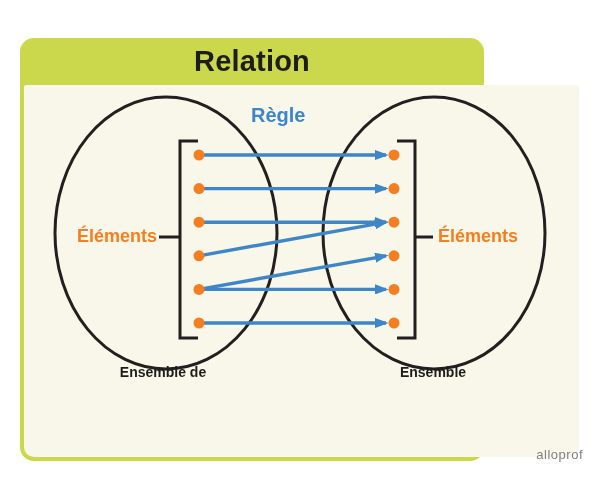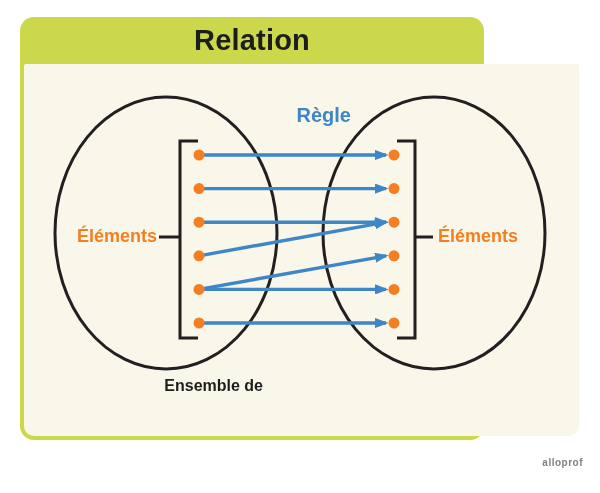--- a/index.html
+++ b/index.html
@@ -2,45 +2,45 @@
 <html><head>
 <meta charset="utf-8">
 <style>
   html,body{margin:0;padding:0;}
   body{
     width:600px;height:493px;position:relative;overflow:hidden;
     background:#ffffff;
     font-family:"Liberation Sans", sans-serif;
   }
   .card{
-    position:absolute;left:20px;top:17px;width:464px;height:423px;
+    position:absolute;left:20px;top:38px;width:464px;height:423px;
     background:#ccd84b;border-radius:14px;
   }
   .card-title{
     position:absolute;left:0;top:0;width:100%;height:47px;
     line-height:47px;text-align:center;
     font-size:29px;font-weight:800;color:#1d1d1b;letter-spacing:0.2px;
   }
   .card-body{
     position:absolute;left:4px;top:47px;width:555px;height:372px;
     background:#f8f7e9;border-radius:2px 2px 10px 10px;
   }
   #diagram-svg{position:absolute;left:0;top:0;width:600px;height:493px;}
   .ink{fill:none;stroke:#231f20;stroke-width:3;}
   .lbl{position:absolute;font-weight:700;white-space:nowrap;}
-  .rule-label{left:251px;top:104px;width:100px;text-align:right;font-size:20px;color:#3e86c7;}
+  .rule-label{left:251px;top:104px;width:100px;text-align:left;font-size:20px;color:#3e86c7;}
   .elements-left{left:22px;top:226px;width:135px;text-align:right;font-size:18px;color:#f57e20;}
   .elements-right{left:438px;top:226px;width:135px;text-align:left;font-size:18px;color:#f57e20;}
-  .set-label{position:absolute;top:375px;width:200px;text-align:right;
-    font-size:16px;line-height:21px;font-weight:700;color:#1d1d1b;}
+  .set-label{position:absolute;top:362px;width:200px;text-align:center;
+    font-size:14px;line-height:21px;font-weight:700;color:#1d1d1b;}
   .set-left{left:63px;}
   .set-right{left:333px;}
   .watermark{
-    position:absolute;right:17px;top:457px;
-    font-size:10px;font-weight:700;color:#808080;letter-spacing:0.5px;
+    position:absolute;right:17px;top:447px;
+    font-size:13px;font-weight:400;color:#808080;letter-spacing:0.5px;
   }
 </style>
 </head>
 <body>
 
 <div class="card" style="background: rgb(204, 216, 75);">
   <div class="card-title" style="color: rgb(29, 29, 27);">Relation</div>
   <div class="card-body" style="background: rgb(248, 247, 233);"></div>
 </div>
 
@@ -82,15 +82,16 @@
 </svg>
 
 <div class="lbl rule-label" style="color: rgb(62, 134, 199);">Règle</div>
 <div class="lbl elements-left" style="color: rgb(245, 126, 32);">Éléments</div>
 <div class="lbl elements-right" style="color: rgb(245, 126, 32);">Éléments</div>
 
 <div class="set-label set-left" style="color: rgb(29, 29, 27);">
   <div>Ensemble de</div>
 </div>
 <div class="set-label set-right" style="color: rgb(29, 29, 27);">
+  <div>Ensemble</div>
 </div>
 
 <div class="watermark" style="color: rgb(128, 128, 128);">alloprof</div>
 
 </body></html>

